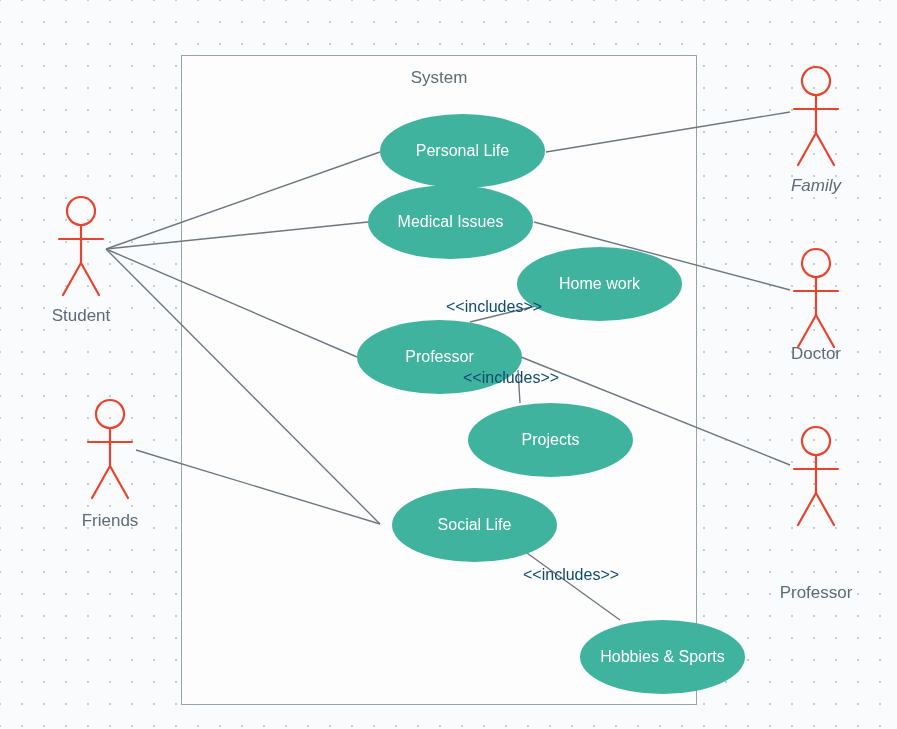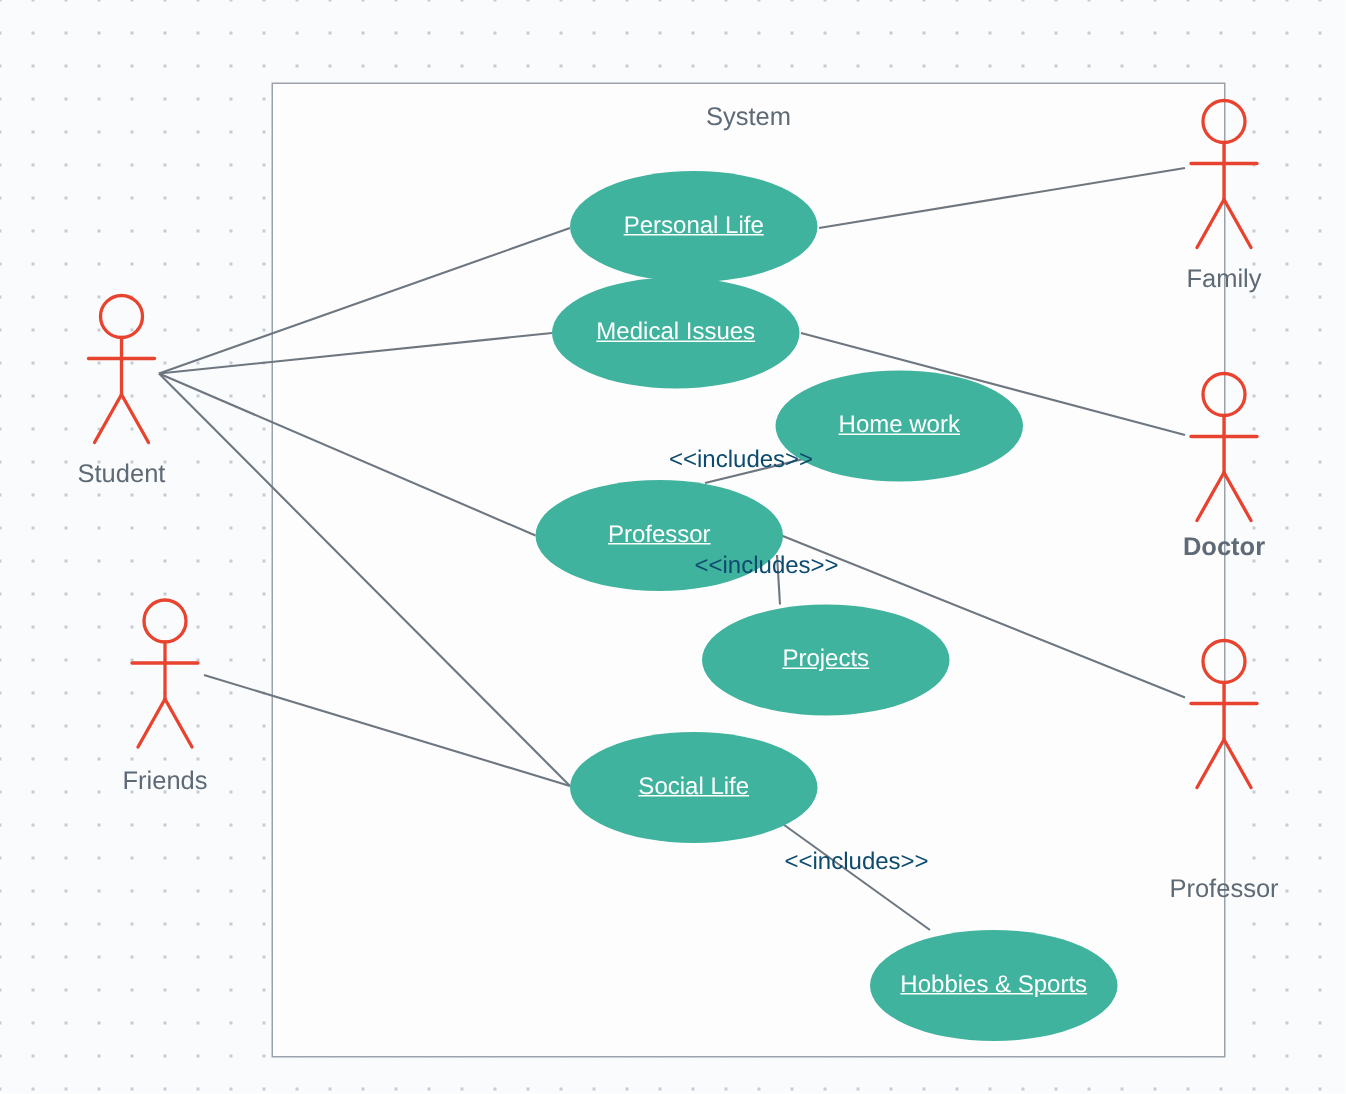--- a/index.html
+++ b/index.html
@@ -12,21 +12,21 @@
     background-size: 22px 22px;
     background-position: 11px 11px;
     position: relative;
     font-family: "Segoe UI", Arial, sans-serif;
     overflow: hidden;
   }
   .system-box {
     position: absolute;
     left: 181px;
     top: 55px;
-    width: 636px;
+    width: 516px;
     height: 650px;
     background: #fdfdfd;
     border: 1px solid #9aa2aa;
   }
   .system-title {
     position: absolute;
     top: 12px;
     left: 0;
     right: 0;
     text-align: center;
@@ -39,21 +39,20 @@
     border-radius: 50%;
     display: flex;
     align-items: center;
     justify-content: center;
     text-align: center;
     color: #ffffff;
     font-size: 16px;
     line-height: 1.2;
     width: 165px;
     height: 74px;
-    text-decoration: underline;
   }
   .actor-label {
     position: absolute;
     color: #5e6a75;
     font-size: 17px;
     text-align: center;
     width: 100px;
   }
   .includes-label {
     position: absolute;
@@ -114,21 +113,21 @@
 </div>
 <div class="usecase" style="left:517px; top:247px;">
   <span>Home work</span>
 </div>
 <div class="usecase" style="left:357px; top:320px;">
   <span>Professor</span>
 </div>
 <div class="usecase" style="left:468px; top:403px;">
   <span>Projects</span>
 </div>
-<div class="usecase" style="left:380px; top:488px;">
+<div class="usecase" style="left:392px; top:488px;">
   <span>Social Life</span>
 </div>
 <div class="usecase" style="left:580px; top:620px;align-items:center;">
   <span>Hobbies &amp; Sports</span>
 </div>
 
 <div class="includes-label" style="left:446px; top:298px;">&lt;&lt;includes&gt;&gt;</div>
 <div class="includes-label" style="left:463px; top:369px;">&lt;&lt;includes&gt;&gt;</div>
 <div class="includes-label" style="left:523px; top:566px;">&lt;&lt;includes&gt;&gt;</div>
 
@@ -156,32 +155,32 @@
 
 <svg class="actor" style="left:790px; top:65px;" width="52" height="104" viewBox="0 0 52 104">
   <g stroke="#e8432f" stroke-width="2.2" fill="none" stroke-linecap="round">
     <circle cx="26" cy="16" r="14"></circle>
     <line x1="26" y1="30" x2="26" y2="68"></line>
     <line x1="4" y1="44" x2="48" y2="44"></line>
     <line x1="26" y1="68" x2="8" y2="100"></line>
     <line x1="26" y1="68" x2="44" y2="100"></line>
   </g>
 </svg>
-<div class="actor-label" style="left:766px; top:176px;">Family</div>
+<div class="actor-label" style="left:766px; top:176px;font-style:italic;">Family</div>
 
 <svg class="actor" style="left:790px; top:247px;" width="52" height="104" viewBox="0 0 52 104">
   <g stroke="#e8432f" stroke-width="2.2" fill="none" stroke-linecap="round">
     <circle cx="26" cy="16" r="14"></circle>
     <line x1="26" y1="30" x2="26" y2="68"></line>
     <line x1="4" y1="44" x2="48" y2="44"></line>
     <line x1="26" y1="68" x2="8" y2="100"></line>
     <line x1="26" y1="68" x2="44" y2="100"></line>
   </g>
 </svg>
-<div class="actor-label" style="left:766px; top:355px;font-weight:bold;">Doctor</div>
+<div class="actor-label" style="left:766px; top:344px;">Doctor</div>
 
 <svg class="actor" style="left:790px; top:425px;" width="52" height="104" viewBox="0 0 52 104">
   <g stroke="#e8432f" stroke-width="2.2" fill="none" stroke-linecap="round">
     <circle cx="26" cy="16" r="14"></circle>
     <line x1="26" y1="30" x2="26" y2="68"></line>
     <line x1="4" y1="44" x2="48" y2="44"></line>
     <line x1="26" y1="68" x2="8" y2="100"></line>
     <line x1="26" y1="68" x2="44" y2="100"></line>
   </g>
 </svg>

